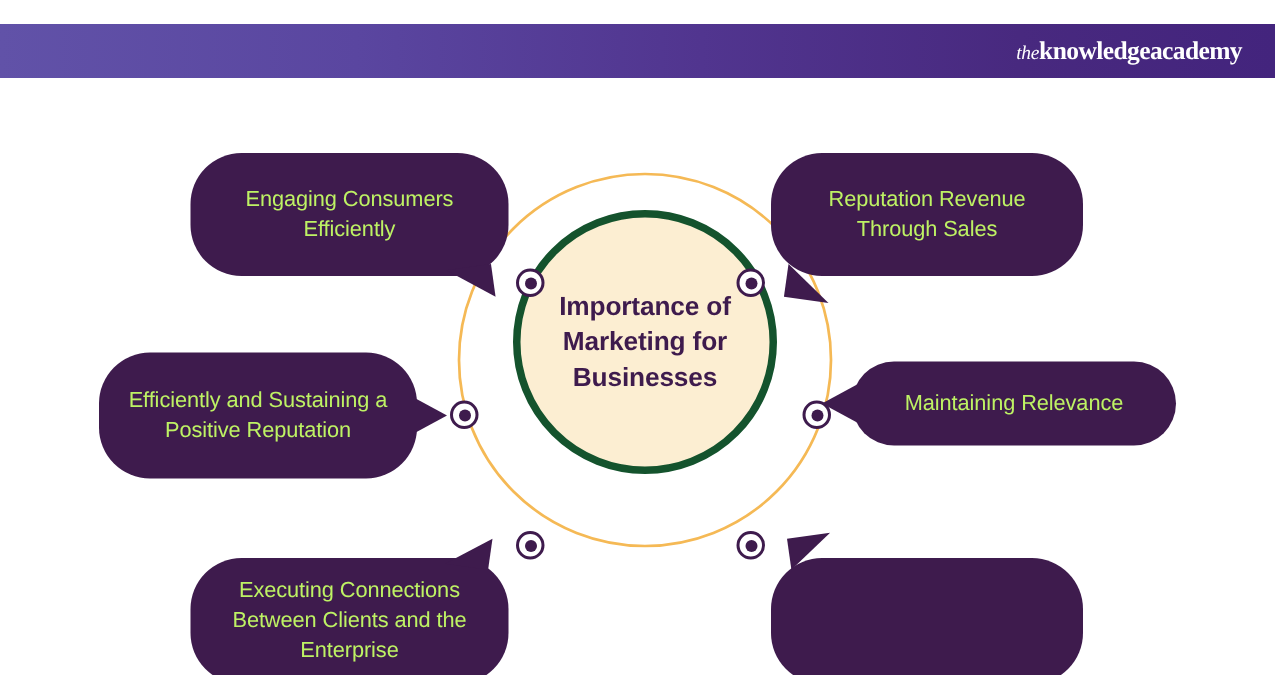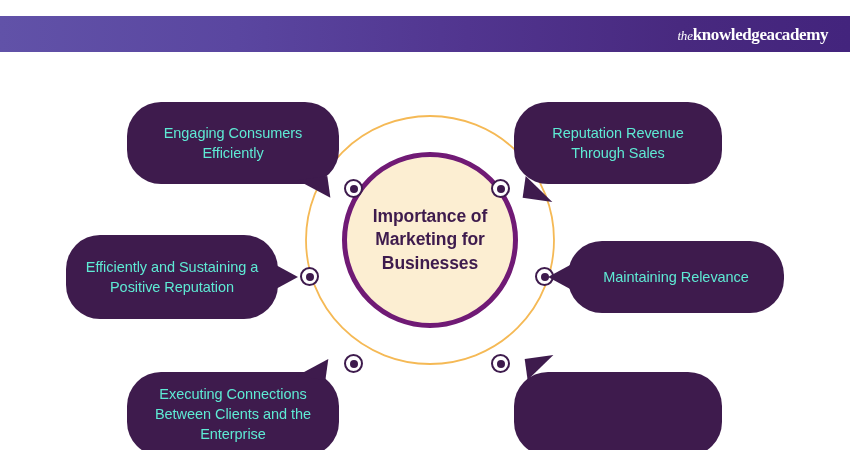--- a/index.html
+++ b/index.html
@@ -51,43 +51,43 @@
   }
   #rings{
     position:absolute;left:0;top:0;
     width:850px;height:414px;
     pointer-events:none;
   }
 
   
   #center-node{
     position:absolute;
-    left:342px;top:116px;
+    left:342px;top:104px;
     width:176px;height:176px;
     border-radius:50%;
     background:#fceed2;
-    border:5px solid #701a75;
+    border:5px solid #14532d;
     box-sizing:border-box;
     display:flex;align-items:center;justify-content:center;
     text-align:center;
   }
   #center-label{
     color:#3e1b4d;
     font-size:17.5px;
     font-weight:bold;
     line-height:1.32;
     letter-spacing:-0.1px;
     padding:0 14px;
   }
 
   
   .bubble{
     position:absolute;
     background:#3e1b4d;
-    color:#5eead4;
+    color:#bef264;
     border-radius:34px;
     display:flex;align-items:center;justify-content:center;
     text-align:center;
     font-size:14.5px;
     font-weight:500;
     line-height:1.38;
     letter-spacing:-0.05px;
     box-sizing:border-box;
     padding:10px 16px;
   }
@@ -117,21 +117,21 @@
 
   
   #bubble-ml{ left:66px; top:199px; width:212px; height:84px; }
   #bubble-ml .tail{
     right:-20px; top:50%; margin-top:-13px;
     border-width:13px 0 13px 24px;
     border-color:transparent transparent transparent #3e1b4d;
   }
 
   
-  #bubble-mr{ left:568px; top:205px; width:216px; height:72px; }
+  #bubble-mr{ left:568px; top:205px; width:216px; height:56px; }
   #bubble-mr .tail{
     left:-20px; top:50%; margin-top:-13px;
     border-width:13px 24px 13px 0;
     border-color:transparent #3e1b4d transparent transparent;
   }
 
   
   #bubble-bl{ left:127px; top:336px; width:212px; height:84px; }
   #bubble-bl .tail{
     right:12px; top:-15px;

